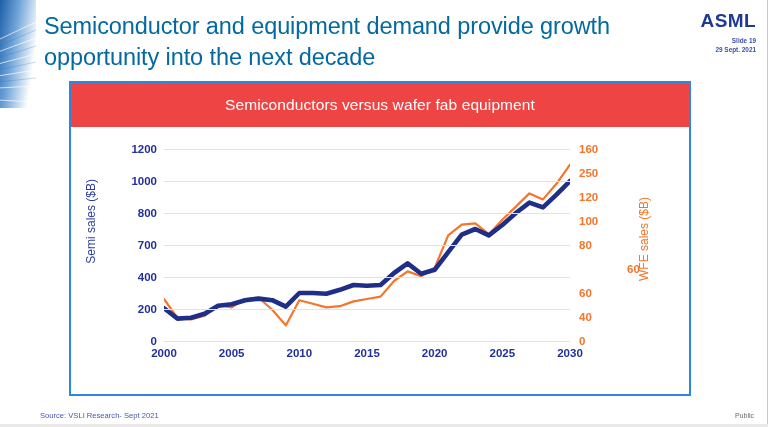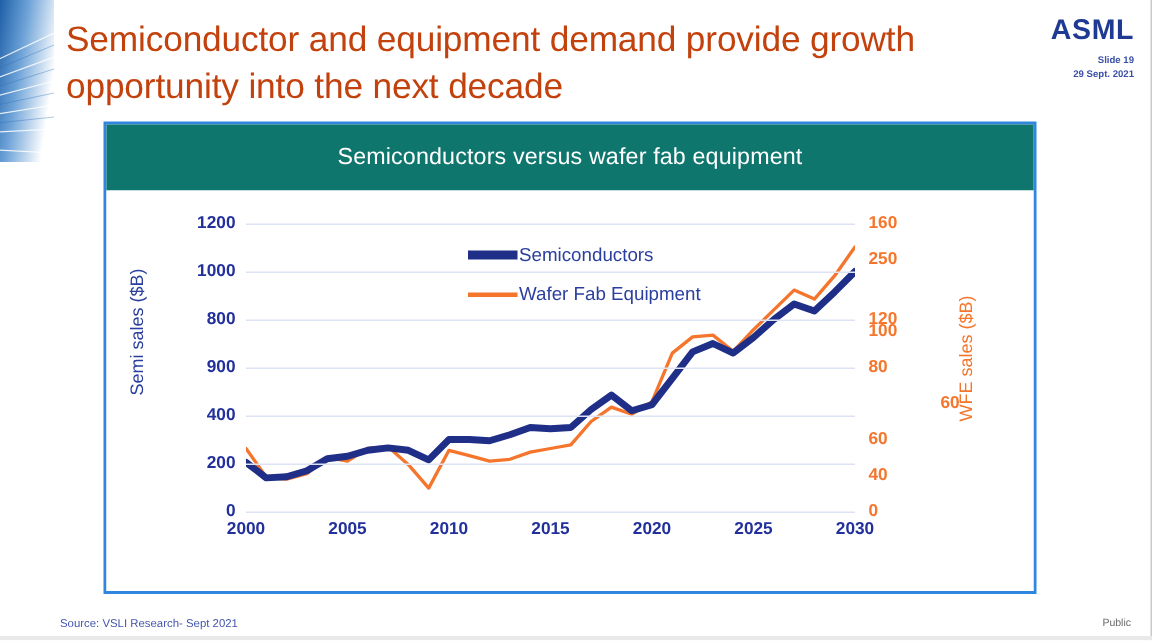--- a/index.html
+++ b/index.html
@@ -40,21 +40,21 @@
 
   
   #slide-title {
     position: absolute;
     left: 44px;
     top: 11px;
     width: 630px;
     font-size: 23.5px;
     line-height: 31px;
     font-weight: 400;
-    color: #c2410c;
+    color: #0369a1;
     letter-spacing: -0.1px;
   }
 
   #brand-logo {
     position: absolute;
     right: 12px;
     top: 10px;
     font-size: 19px;
     font-weight: bold;
     color: #1f3a93;
@@ -77,21 +77,21 @@
     left: 69px;
     top: 81px;
     width: 622px;
     height: 315px;
     box-sizing: border-box;
     border: 2px solid #2e86de;
     background: #ffffff;
   }
   #chart-header {
     height: 44px;
-    background: #0f766e;
+    background: #ef4444;
     color: #ffffff;
     display: flex;
     align-items: center;
     justify-content: center;
     font-size: 15.5px;
     letter-spacing: 0.1px;
   }
   #chart-body {
     position: relative;
     height: 267px;
@@ -267,61 +267,51 @@
             <div class="gridline" style="top: 128px;"></div>
             <div class="gridline" style="top: 96px;"></div>
             <div class="gridline" style="top: 64px;"></div>
             <div class="gridline" style="top: 32px;"></div>
             <div class="gridline" style="top: 0px;"></div>
           </div>
         <div id="yticks-left">
             <div class="ytick-left" style="top: 192px;">0</div>
             <div class="ytick-left" style="top: 160px;">200</div>
             <div class="ytick-left" style="top: 128px;">400</div>
-            <div class="ytick-left" style="top: 96px;">900</div>
+            <div class="ytick-left" style="top: 96px;">700</div>
             <div class="ytick-left" style="top: 64px;">800</div>
             <div class="ytick-left" style="top: 32px;">1000</div>
             <div class="ytick-left" style="top: 0px;">1200</div>
           </div>
         <div id="yticks-right">
             <div class="ytick-right" style="top: 192px;">0</div>
             <div class="ytick-right" style="top: 168px;">40</div>
             <div class="ytick-right" style="top: 144px;">60</div>
             <div class="ytick-right" style="top: 120px; padding-left: 48px;">60</div>
             <div class="ytick-right" style="top: 96px;">80</div>
             <div class="ytick-right" style="top: 72px;">100</div>
-            <div class="ytick-right" style="top: 64px;">120</div>
+            <div class="ytick-right" style="top: 48px;">120</div>
             <div class="ytick-right" style="top: 24px;">250</div>
             <div class="ytick-right" style="top: 0px;">160</div>
           </div>
         <div id="xticks">
             <div class="xtick" style="left: 0px;">2000</div>
             <div class="xtick" style="left: 67.6667px;">2005</div>
             <div class="xtick" style="left: 135.333px;">2010</div>
             <div class="xtick" style="left: 203px;">2015</div>
             <div class="xtick" style="left: 270.667px;">2020</div>
             <div class="xtick" style="left: 338.333px;">2025</div>
             <div class="xtick" style="left: 406px;">2030</div>
           </div>
 
         <svg id="series-svg" width="406" height="192" viewBox="0 0 406 192">
           <polyline id="line-wfe" fill="none" stroke="#f4752b" stroke-width="2.2" stroke-linejoin="round" stroke-linecap="round" points="0.00,150.00 13.53,169.20 27.07,170.40 40.60,166.80 54.13,156.00 67.67,158.40 81.20,150.00 94.73,148.80 108.27,160.80 121.80,176.40 135.33,151.20 148.87,154.80 162.40,158.40 175.93,157.20 189.47,152.40 203.00,150.00 216.53,147.60 230.07,132.00 243.60,122.40 257.13,127.20 270.67,118.80 284.20,86.40 297.73,75.60 311.27,74.40 324.80,85.20 338.33,70.80 351.87,57.60 365.40,44.40 378.93,50.40 392.47,34.80 406.00,15.60"></polyline>
           <polyline id="line-semi" fill="none" stroke="#1f2f87" stroke-width="4.6" stroke-linejoin="round" stroke-linecap="round" points="0.00,159.20 13.53,169.60 27.07,168.80 40.60,164.80 54.13,156.80 67.67,155.20 81.20,151.20 94.73,149.60 108.27,151.20 121.80,157.60 135.33,144.00 148.87,144.00 162.40,144.80 175.93,140.80 189.47,136.00 203.00,136.80 216.53,136.00 230.07,124.00 243.60,114.40 257.13,124.80 270.67,120.80 284.20,103.20 297.73,85.60 311.27,80.00 324.80,86.40 338.33,76.00 351.87,64.00 365.40,53.60 378.93,58.40 392.47,45.60 406.00,32.00"></polyline>
         </svg>
 
-        <div id="legend">
-          <div class="legend-row semi">
-            <div class="legend-swatch semi"></div>
-            <div class="legend-text">Semiconductors</div>
-          </div>
-          <div class="legend-row wfe">
-            <div class="legend-swatch wfe"></div>
-            <div class="legend-text">Wafer Fab Equipment</div>
-          </div>
-        </div>
       </div>
     </div>
   </div>
 
   <div id="footer-source">Source: VSLI Research- Sept 2021</div>
   <div id="footer-public">Public</div>
 
   <div class="edge-line" id="edge-right"></div>
   <div class="edge-line" id="edge-bottom"></div>
 </div>

